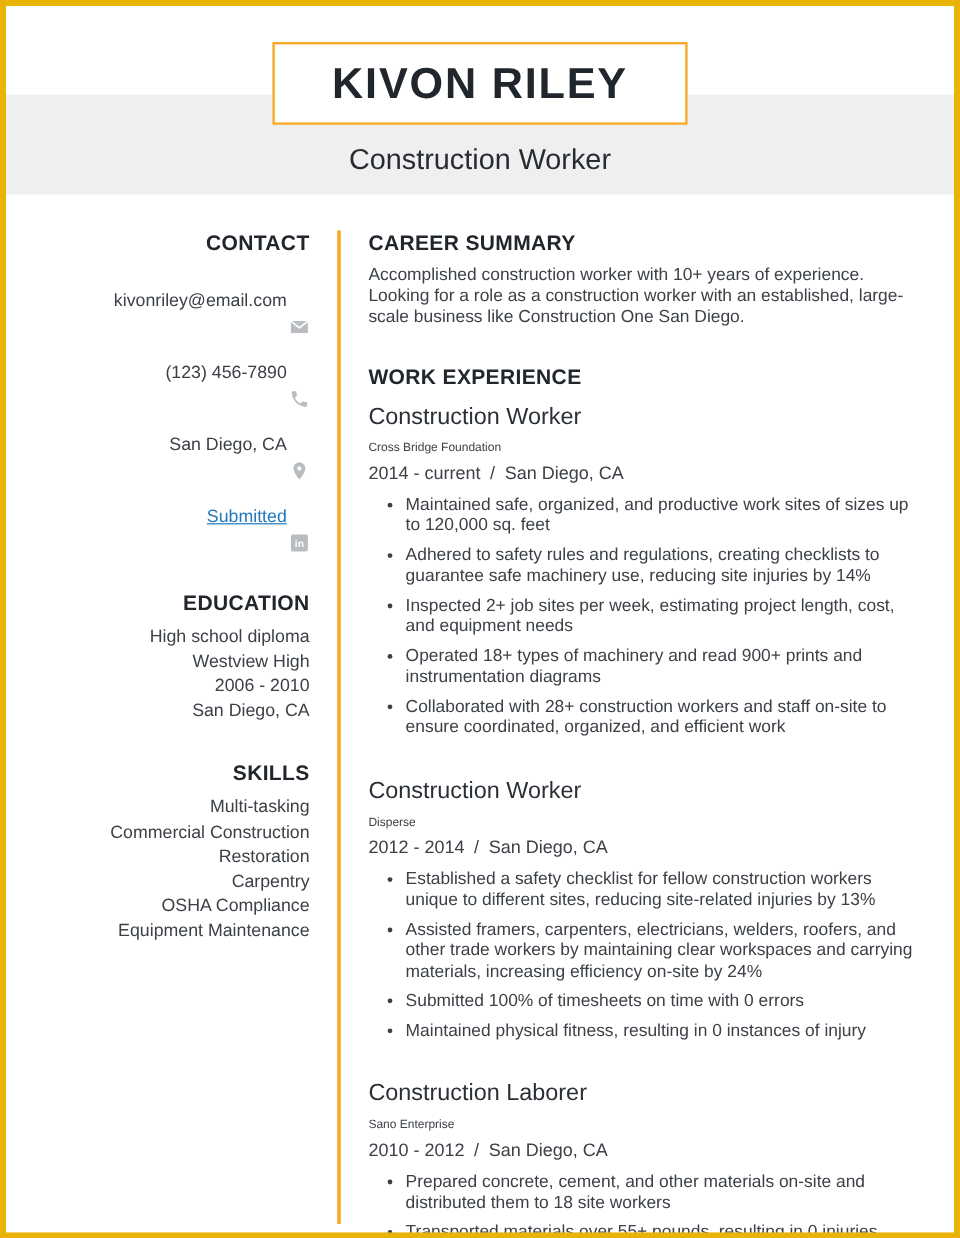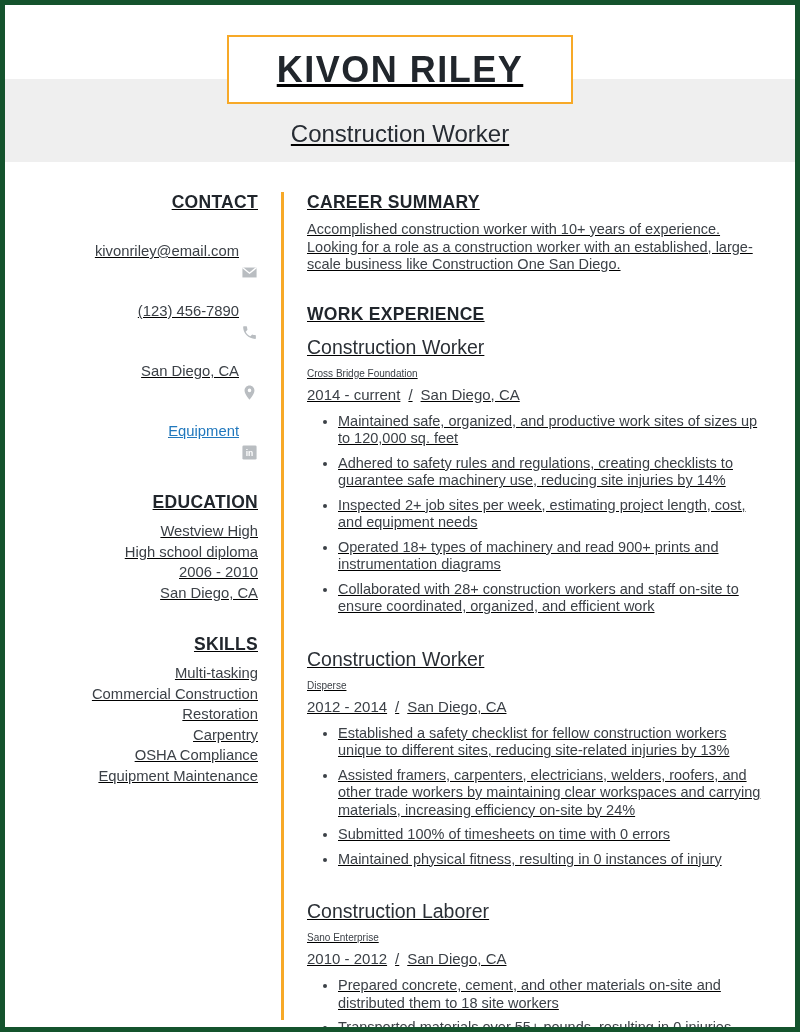--- a/index.html
+++ b/index.html
@@ -3,24 +3,23 @@
 <meta charset="utf-8">
 <style>
   * { margin: 0; padding: 0; box-sizing: border-box; }
   html, body { background: #888; }
   body { font-family: "Liberation Sans", "DejaVu Sans", sans-serif; }
 
   .page {
     width: 800px; height: 1032px;
     margin: 0 auto;
     background: #ffffff;
-    border: 5px solid #14532d;
+    border: 5px solid #eab308;
     overflow: hidden;
     position: relative;
-    text-decoration: underline;
   }
 
   
   .header { position: relative; }
   .name-box {
     position: relative; z-index: 2;
     width: 346px; margin: 30px auto 0 auto;
     background: #ffffff;
     border: 2px solid var(--accent, #F7A928);
     text-align: center;
@@ -132,36 +131,36 @@
             </div>
             <div class="contact-row">
               <span>San Diego, CA</span>
               <span class="cicon">
                 <svg viewBox="0 0 24 24" fill="currentColor">
                   <path d="M12 2C8.1 2 5 5.1 5 9c0 5.2 7 13 7 13s7-7.8 7-13c0-3.9-3.1-7-7-7zm0 9.5A2.5 2.5 0 1 1 12 6.5a2.5 2.5 0 0 1 0 5z"></path>
                 </svg>
               </span>
             </div>
             <div class="contact-row">
-              <a class="link" href="#">Equipment</a>
+              <a class="link" href="#">Submitted</a>
               <span class="cicon">
                 <svg viewBox="0 0 24 24" fill="currentColor">
                   <rect x="2" y="2" width="20" height="20" rx="2"></rect>
                   <text x="12" y="17" font-size="12" font-weight="bold" fill="#fff" text-anchor="middle" font-family="Liberation Sans, sans-serif">in</text>
                 </svg>
               </span>
             </div>
           </div>
       </section>
 
       <section class="side-section">
         <h2>EDUCATION</h2>
         <div id="education-lines">
+            <div class="side-line">High school diploma</div>
             <div class="side-line">Westview High</div>
-            <div class="side-line">High school diploma</div>
             <div class="side-line">2006 - 2010</div>
             <div class="side-line">San Diego, CA</div>
           </div>
       </section>
 
       <section class="side-section">
         <h2>SKILLS</h2>
         <div id="skills-items">
             <div class="side-line">Multi-tasking</div>
             <div class="side-line">Commercial Construction</div>

